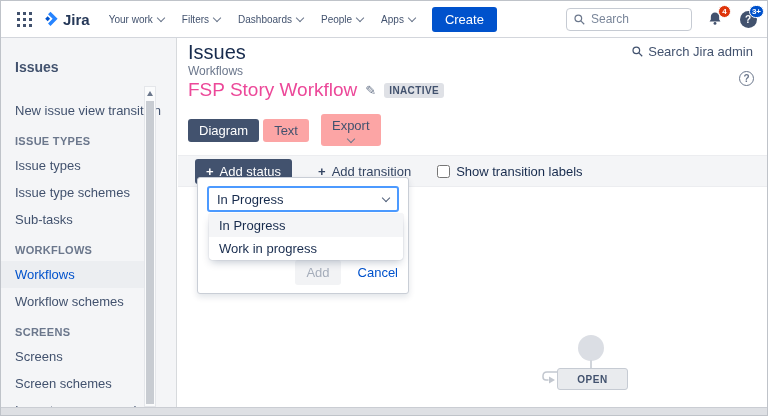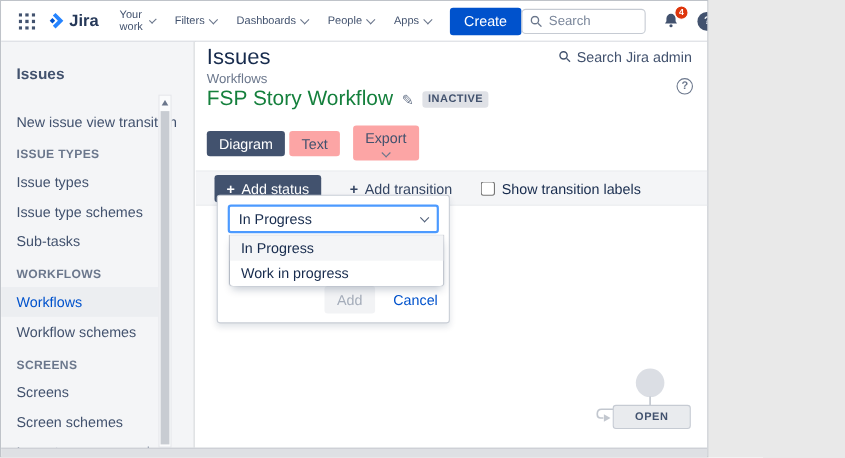--- a/index.html
+++ b/index.html
@@ -1,17 +1,17 @@
 <!DOCTYPE html>
 <html><head>
 <meta charset="utf-8">
 <style>
   * { margin:0; padding:0; box-sizing:border-box; }
   body { font-family:"Liberation Sans", sans-serif; background:#e9e9e9; }
-  #app { position:relative; width:644px; height:416px; background:#fff;
+  #app { position:relative; width:768px; height:416px; background:#fff;
          border:1px solid #bfc3c9; overflow:hidden; }
 
   
   .topnav { position:absolute; top:0; left:0; right:0; height:37px; background:#fff;
             border-bottom:1px solid #d3d6dc; display:flex; align-items:center;
             padding:0 8px 0 10px; }
   .nav-left { display:flex; align-items:center; }
   .appswitcher { padding:4px 6px; display:flex; align-items:center; cursor:pointer; }
   .brand { display:flex; align-items:center; gap:4px; padding:0 10px 0 4px; cursor:pointer; }
   .brand-text { font-size:15px; font-weight:bold; color:#253858; }
@@ -65,21 +65,21 @@
                   padding:2px 14px 0 10px; }
   .page-h1 { font-size:20px; line-height:24px; font-weight:500; color:#172B4D; }
   .admin-search { display:flex; align-items:center; gap:5px; font-size:13px; color:#42526E;
                   margin-top:4px; cursor:pointer; }
   .help-outline { position:absolute; top:33px; right:13px; width:15px; height:15px;
                   border:1.5px solid #6B778C; border-radius:50%; color:#6B778C; font-size:10px;
                   font-weight:bold; display:flex; align-items:center; justify-content:center;
                   cursor:pointer; }
   .breadcrumb { margin:0 0 0 10px; font-size:12px; color:#6B778C; cursor:pointer; width:fit-content; }
   .wf-title-row { display:flex; align-items:center; gap:8px; margin:1px 0 0 10px; }
-  .wf-title { font-size:19px; font-weight:500; color:#15803d; }
+  .wf-title { font-size:19px; font-weight:500; color:#ec4899; }
   .pencil { font-size:13px; color:#6B778C; cursor:pointer; }
   .status-badge { background:#DFE1E6; color:#42526E; font-size:10px; font-weight:bold;
                   letter-spacing:0.4px; border-radius:3px; padding:2px 5px; }
 
   .tabs { display:flex; align-items:center; gap:4px; margin:13px 0 0 10px; }
   .tab { font-size:13px; padding:4px 11px; border-radius:3px; background:#fca5a5; color:#42526E;
          cursor:pointer; display:flex; align-items:center; gap:6px; }
   .tab.active { background:#42526E; color:#fff; }
   .tab.export { margin-left:8px;flex-direction:column; }
 

